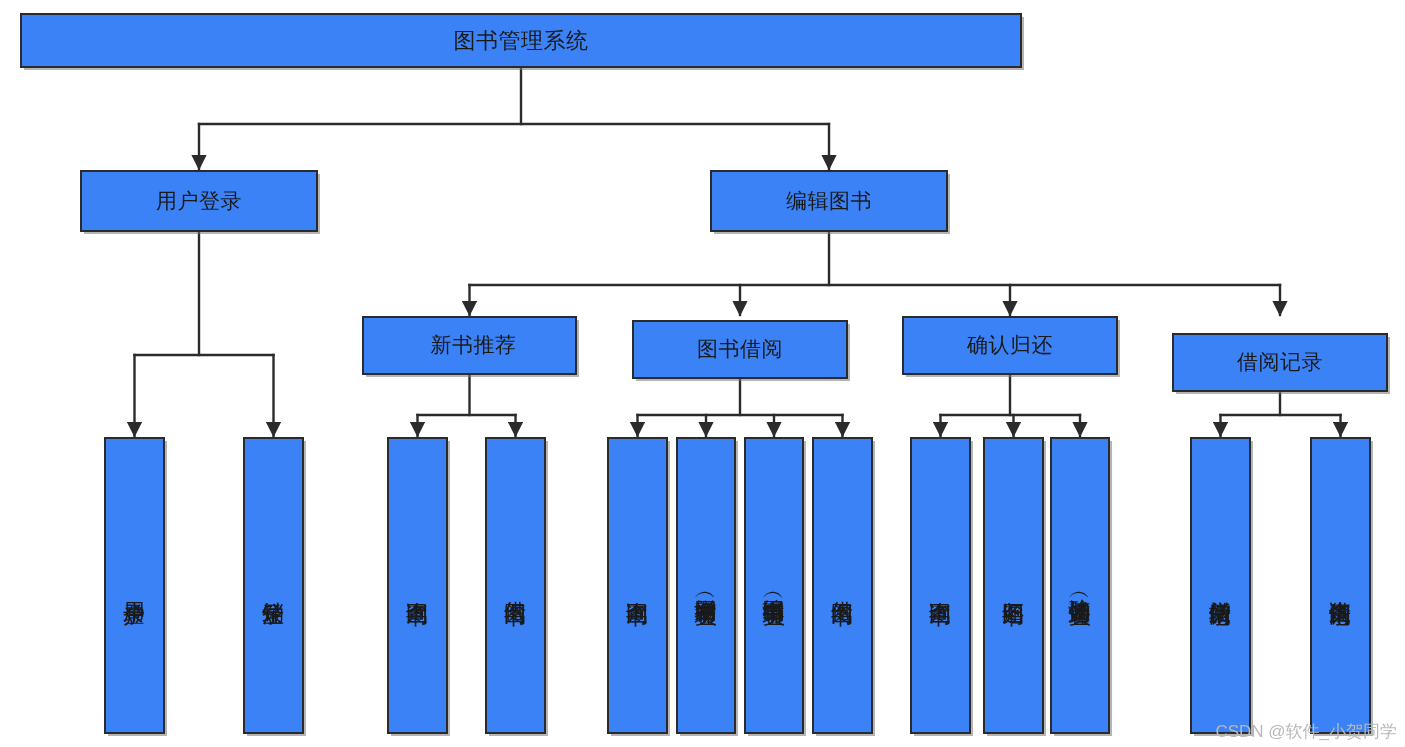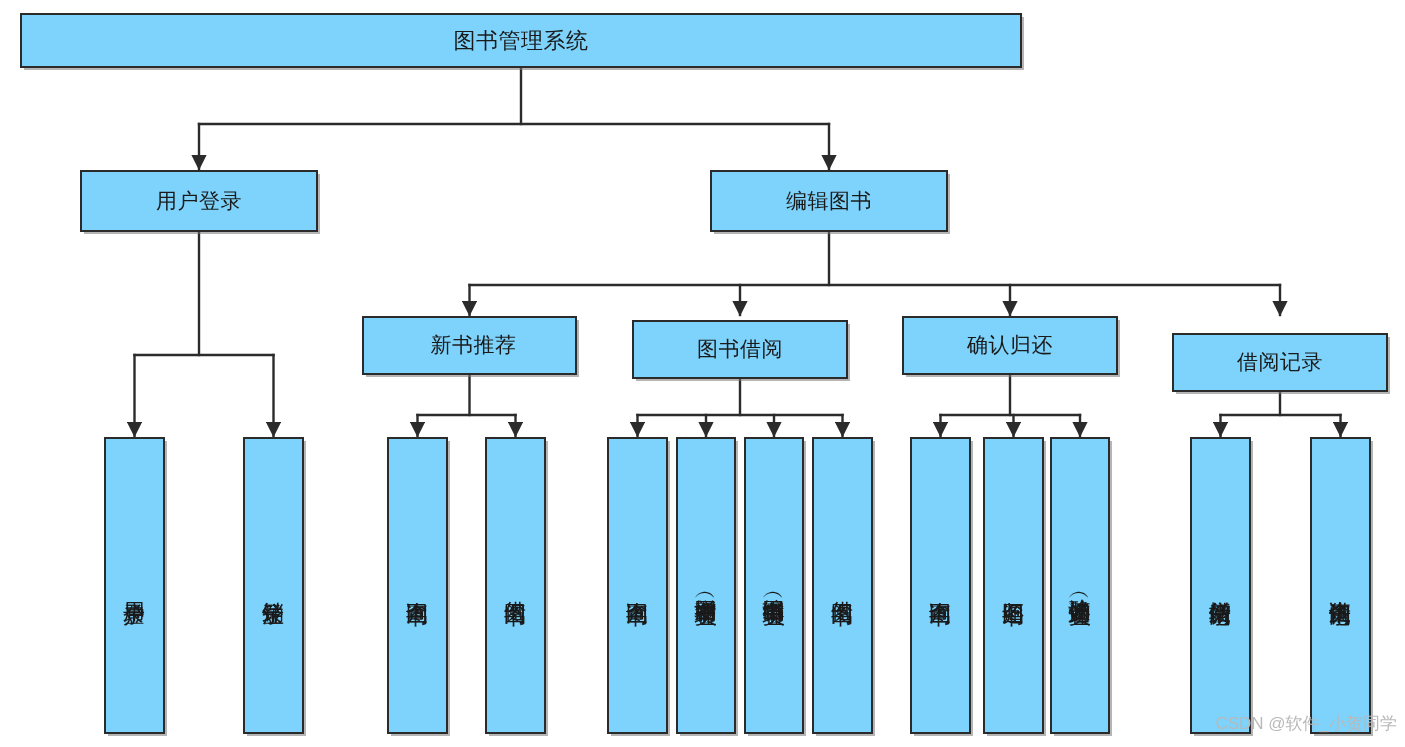--- a/index.html
+++ b/index.html
@@ -21,21 +21,21 @@
     position: absolute;
     left: 0;
     top: 0;
     width: 1405px;
     height: 747px;
     pointer-events: none;
   }
   .node {
     position: absolute;
     box-sizing: border-box;
-    background: #7dd3fc;
+    background: #3b82f6;
     border: 2px solid #2b2b2b;
     box-shadow: 3px 3px 0 -1px rgba(120,120,120,0.55);
     display: flex;
     align-items: center;
     justify-content: center;
     color: #1a1a1a;
     z-index: 2;
   }
   .node .lbl {
     display: block;
@@ -61,21 +61,21 @@
     writing-mode: vertical-rl;
     text-orientation: upright;
     font-size: 22px;
     line-height: 1.05;
     letter-spacing: 1px;
     white-space: nowrap;
   }
   #watermark {
     position: absolute;
     right: 8px;
-    bottom: 12px;
+    bottom: 4px;
     font-size: 17px;
     color: #b9b9b9;
     z-index: 5;
     white-space: nowrap;
     font-family: "Liberation Sans", "DejaVu Sans", sans-serif;
   }
 </style>
 </head>
 <body>
 

